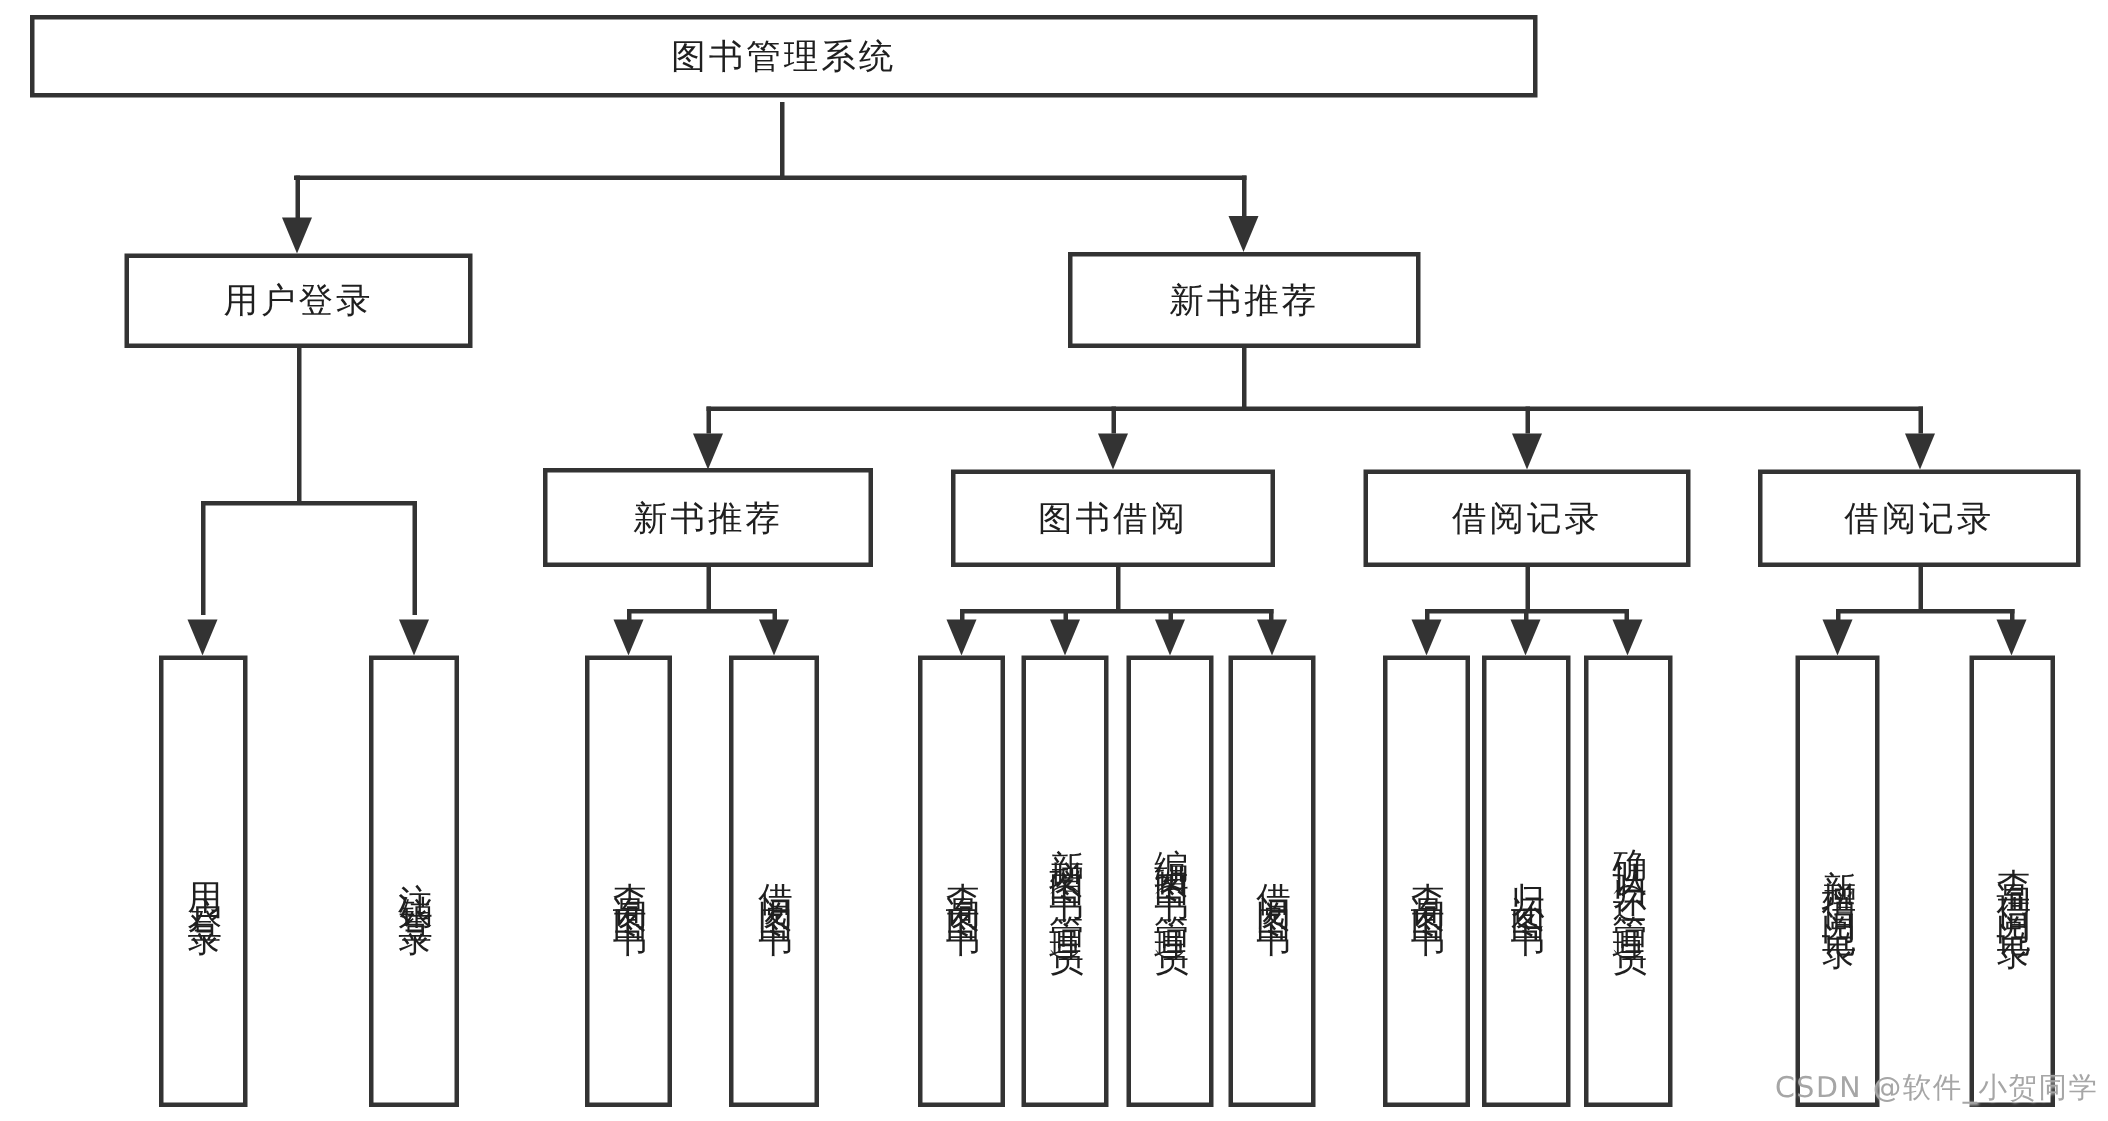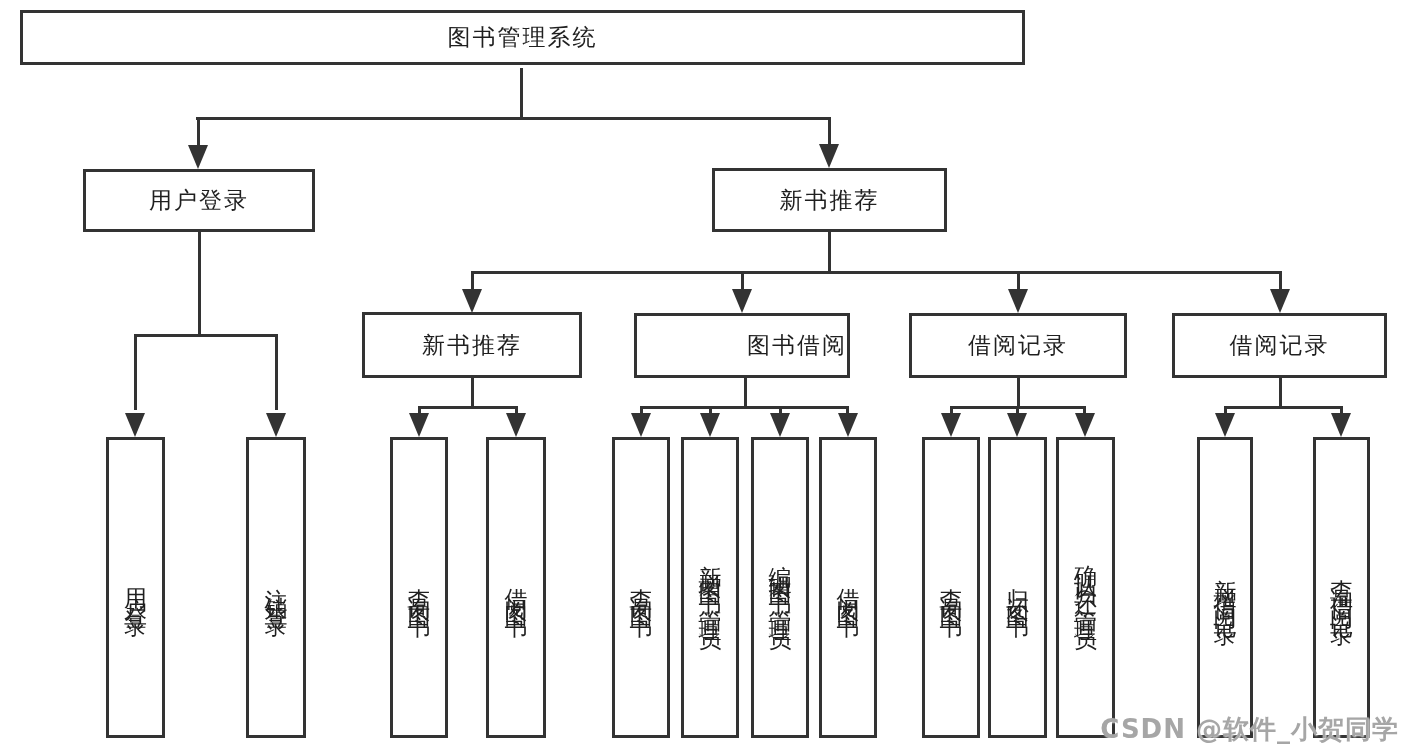--- a/index.html
+++ b/index.html
@@ -46,27 +46,26 @@
     position: absolute;
     width: 0; height: 0;
     border-left: 10px solid transparent;
     border-right: 10px solid transparent;
     border-top: 24px solid var(--line, #333333);
   }
   .watermark {
     position: absolute;
     top: 712px;
     right: 6px;
-    font-size: 26px;
+    font-size: 19px;
     letter-spacing: 1px;
     color: var(--watermark, #a6a6a6);
     text-shadow: 1px 1px 2px rgba(255,255,255,0.9);
     z-index: 5;
     white-space: nowrap;
-    font-weight: bold;
   }
 </style>
 </head>
 <body>
 
 <div id="canvas">
 
   <div class="box" style="left:20px; top:10px; width:1005px; height:55px;">
     <span>图书管理系统</span>
   </div>
@@ -99,21 +98,21 @@
   <div class="vline" style="left:741px; top:271px; height:18px;"></div>
   <div class="arrow" style="left:732px; top:289px;"></div>
   <div class="vline" style="left:1017px; top:271px; height:18px;"></div>
   <div class="arrow" style="left:1008px; top:289px;"></div>
   <div class="vline" style="left:1279px; top:271px; height:18px;"></div>
   <div class="arrow" style="left:1270px; top:289px;"></div>
 
   <div class="box" style="left:362px; top:312px; width:220px; height:66px;">
     <span>新书推荐</span>
   </div>
-  <div class="box" style="left:634px; top:313px; width:216px; height:65px;justify-content:flex-end;">
+  <div class="box" style="left:634px; top:313px; width:216px; height:65px;">
     <span>图书借阅</span>
   </div>
   <div class="box" style="left:909px; top:313px; width:218px; height:65px;">
     <span>借阅记录</span>
   </div>
   <div class="box" style="left:1172px; top:313px; width:215px; height:65px;">
     <span>借阅记录</span>
   </div>
 
   <div class="vline" style="left:471px; top:378px; height:30px;"></div>

